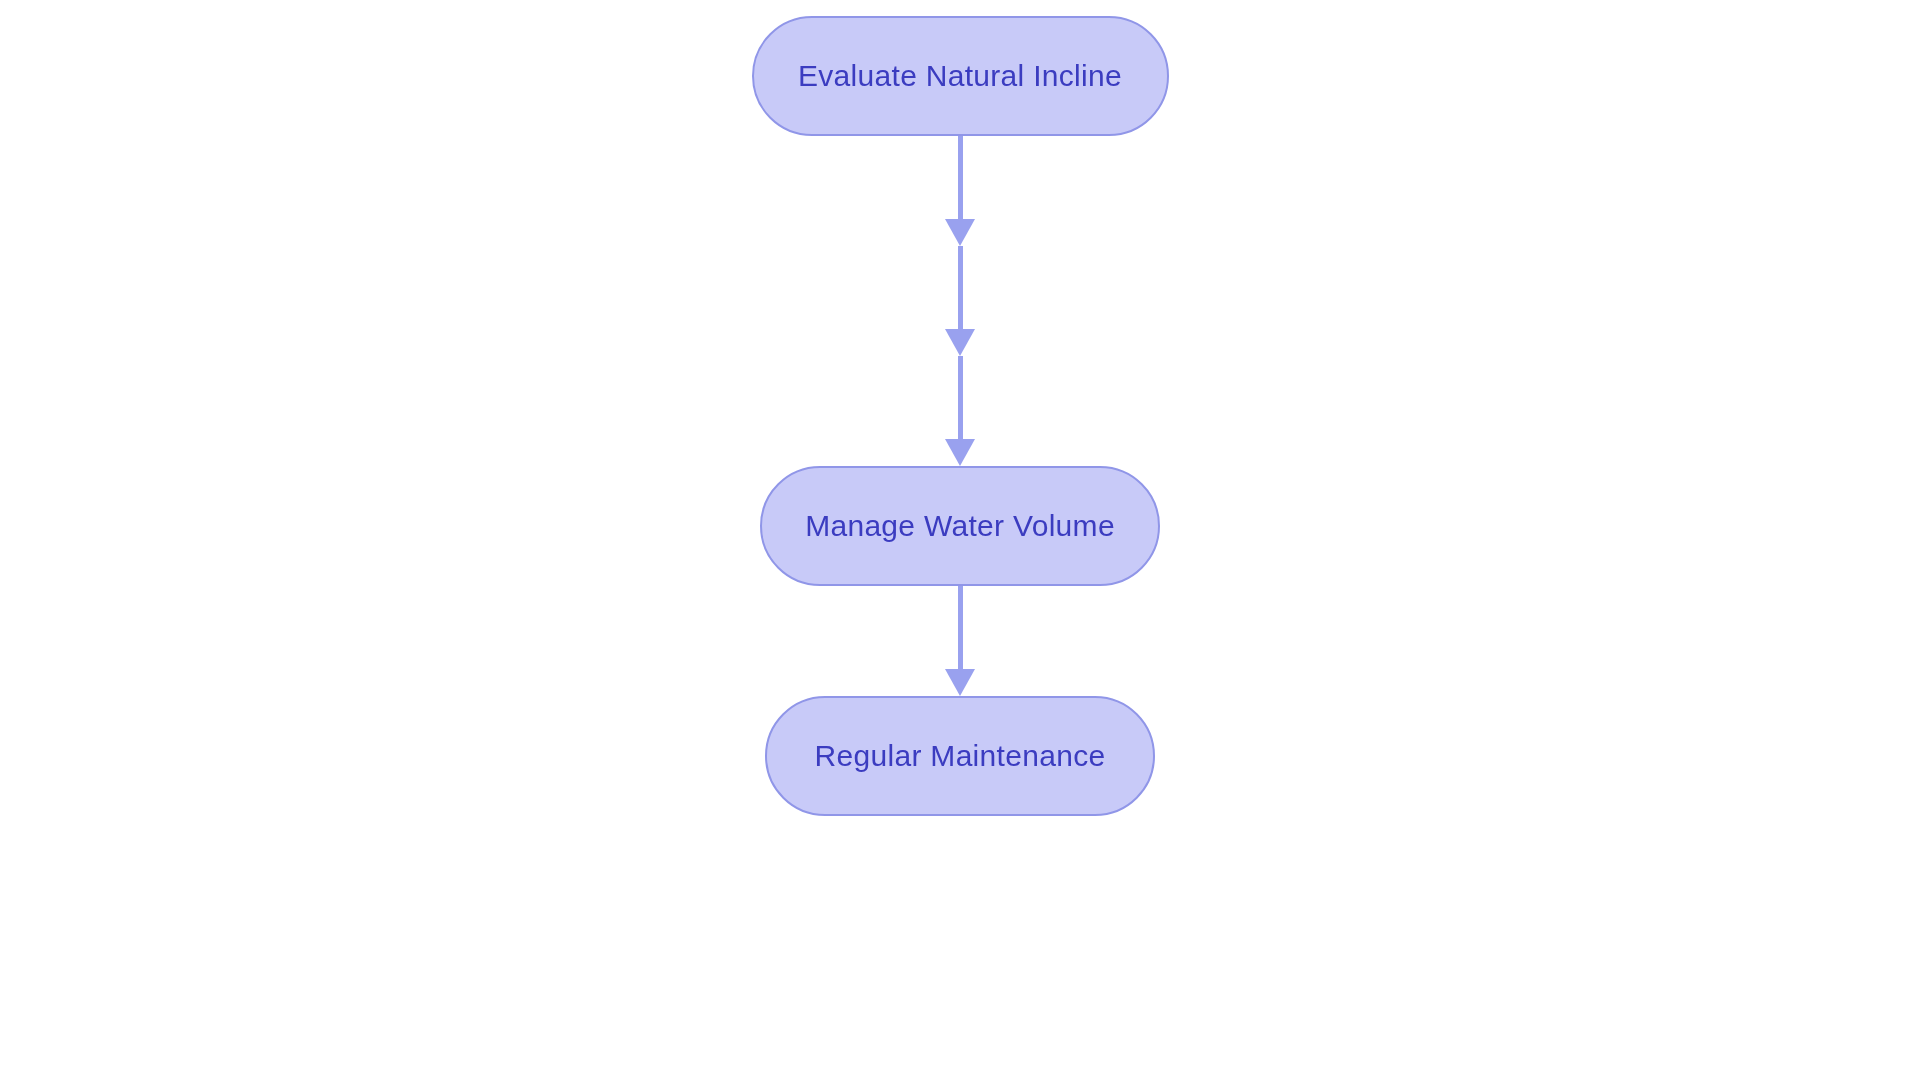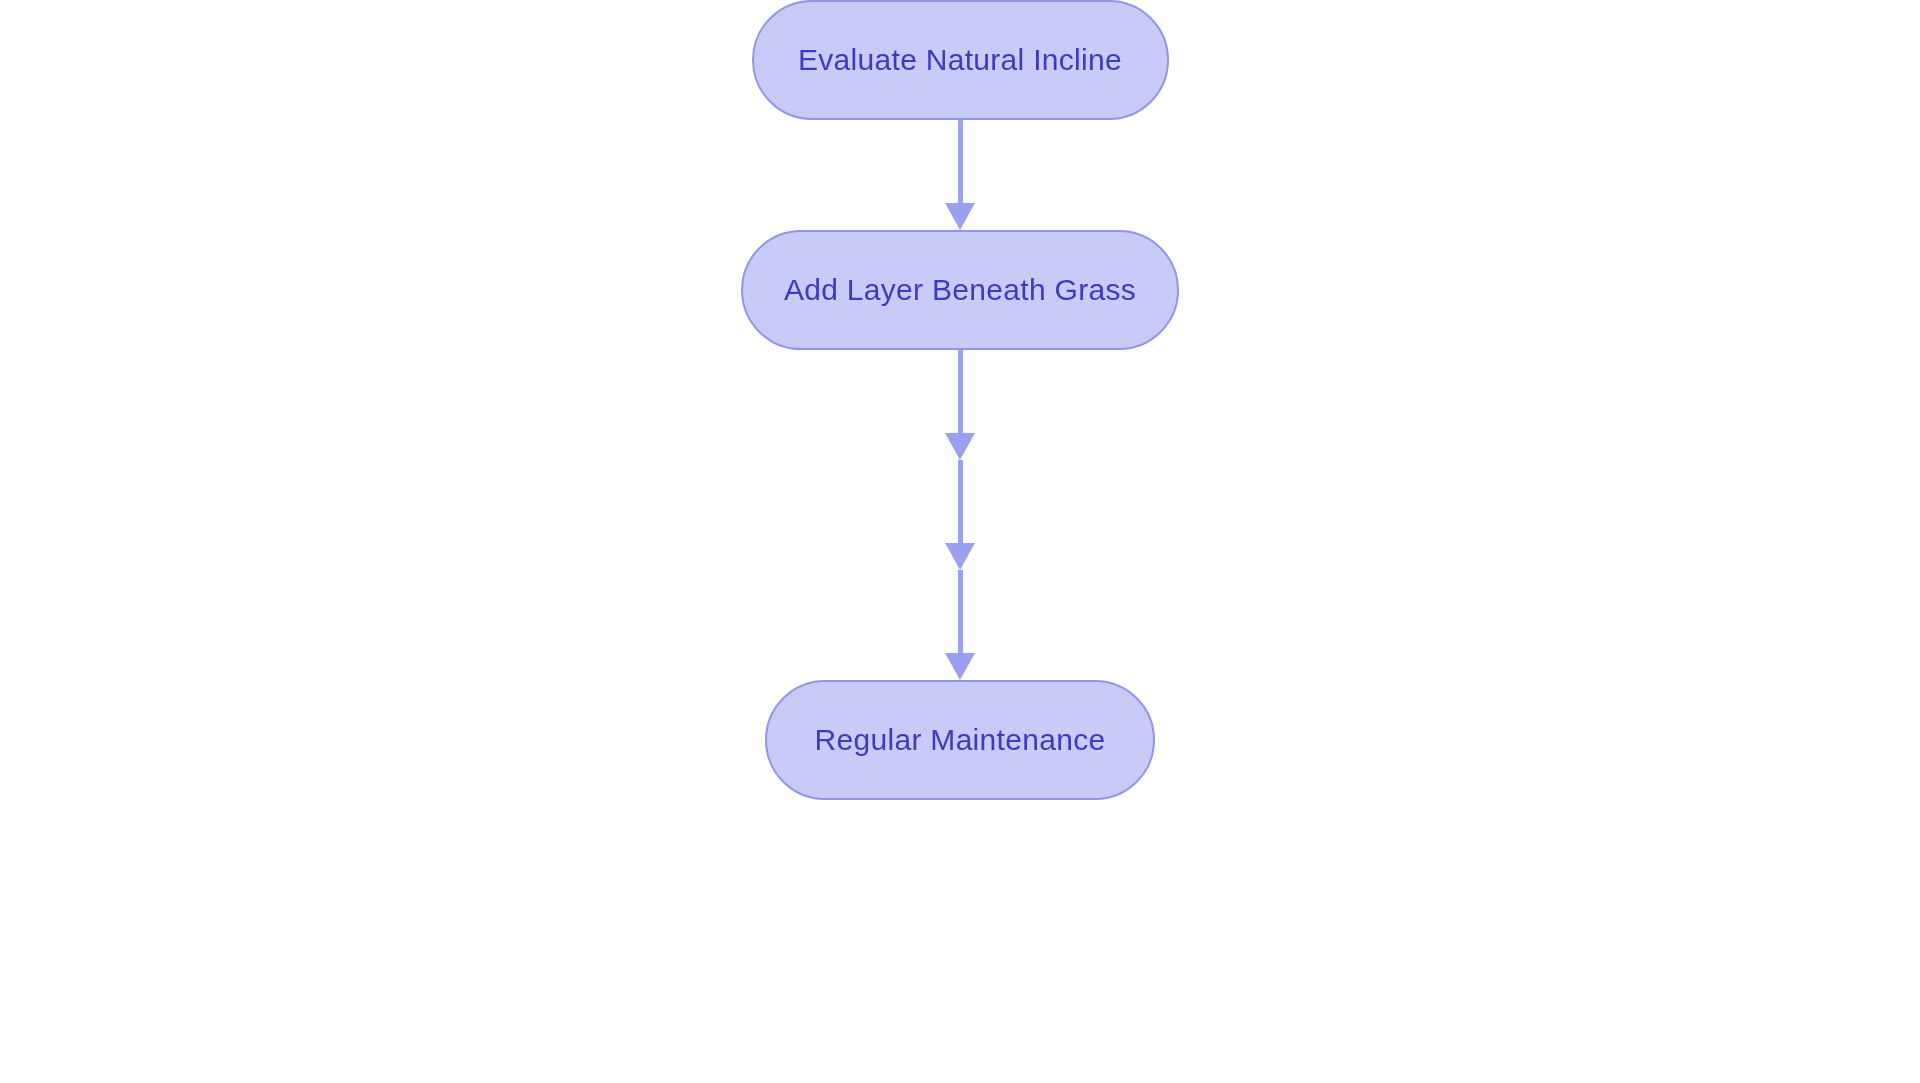--- a/index.html
+++ b/index.html
@@ -13,21 +13,21 @@
     font-family: "Liberation Sans", sans-serif;
     overflow: hidden;
   }
   .canvas {
     position: relative;
     width: 1920px;
     height: 1083px;
     display: flex;
     flex-direction: column;
     align-items: center;
-    padding-top: 0;
+    padding-top: 16px;
     box-sizing: border-box;
   }
   .node {
     height: 120px;
     border-radius: 60px;
     background: var(--node_fill, #c8caf8);
     border: 2px solid var(--node_border, #9096e8);
     display: flex;
     align-items: center;
     justify-content: center;
@@ -73,35 +73,35 @@
 
   <div class="node node-1">
     <span class="node-label">Evaluate Natural Incline</span>
   </div>
 
   <div class="arrow">
     <div class="arrow-stem"></div>
     <div class="arrow-head"></div>
   </div>
 
-  <div class="node node-2">
-    <span class="node-label">Add Layer Beneath Grass</span>
-  </div>
 
   <div class="arrow">
     <div class="arrow-stem"></div>
     <div class="arrow-head"></div>
   </div>
 
 
   <div class="arrow">
     <div class="arrow-stem"></div>
     <div class="arrow-head"></div>
   </div>
 
+  <div class="node node-4">
+    <span class="node-label">Manage Water Volume</span>
+  </div>
 
   <div class="arrow">
     <div class="arrow-stem"></div>
     <div class="arrow-head"></div>
   </div>
 
   <div class="node node-5">
     <span class="node-label">Regular Maintenance</span>
   </div>
 

